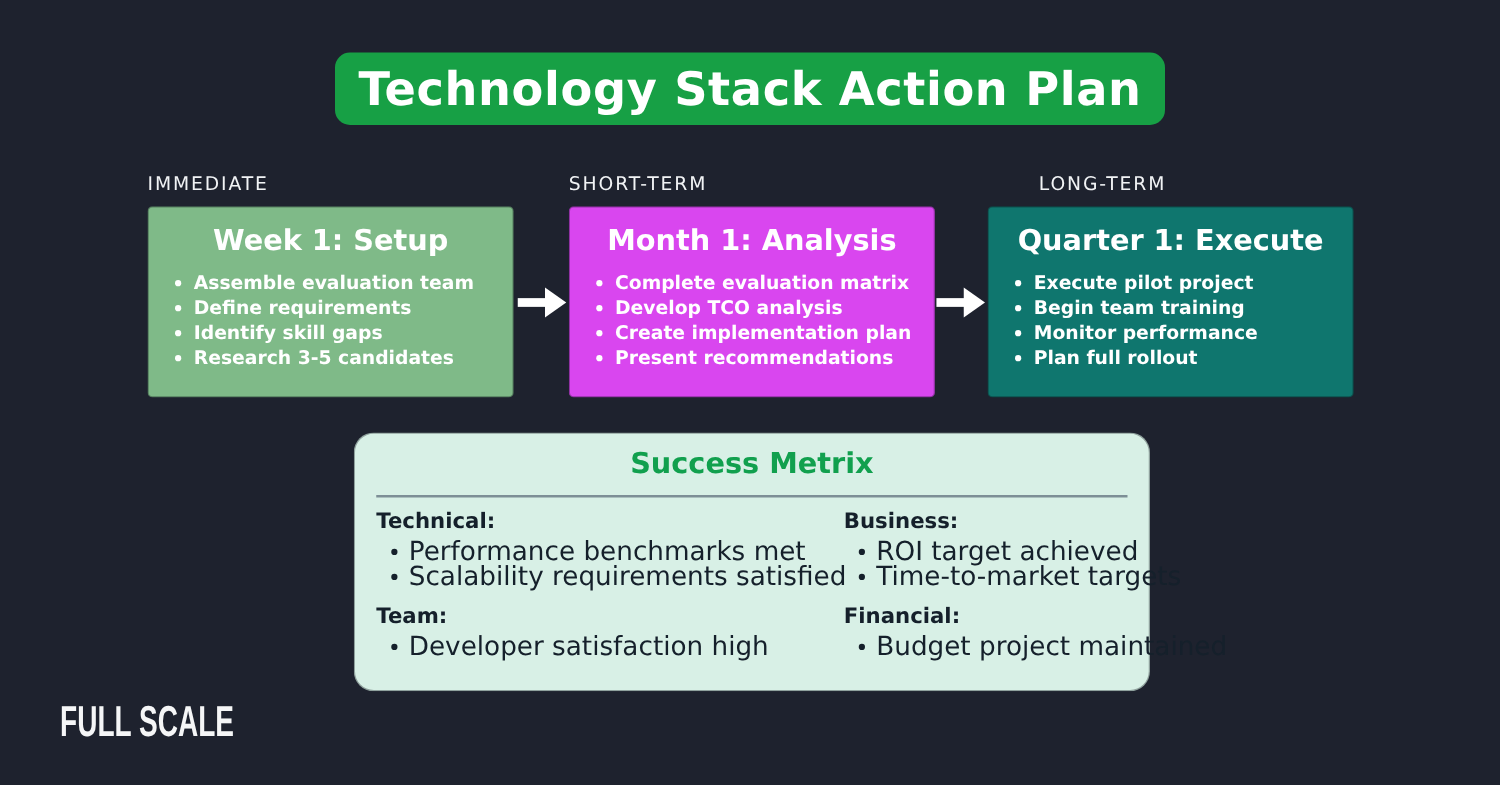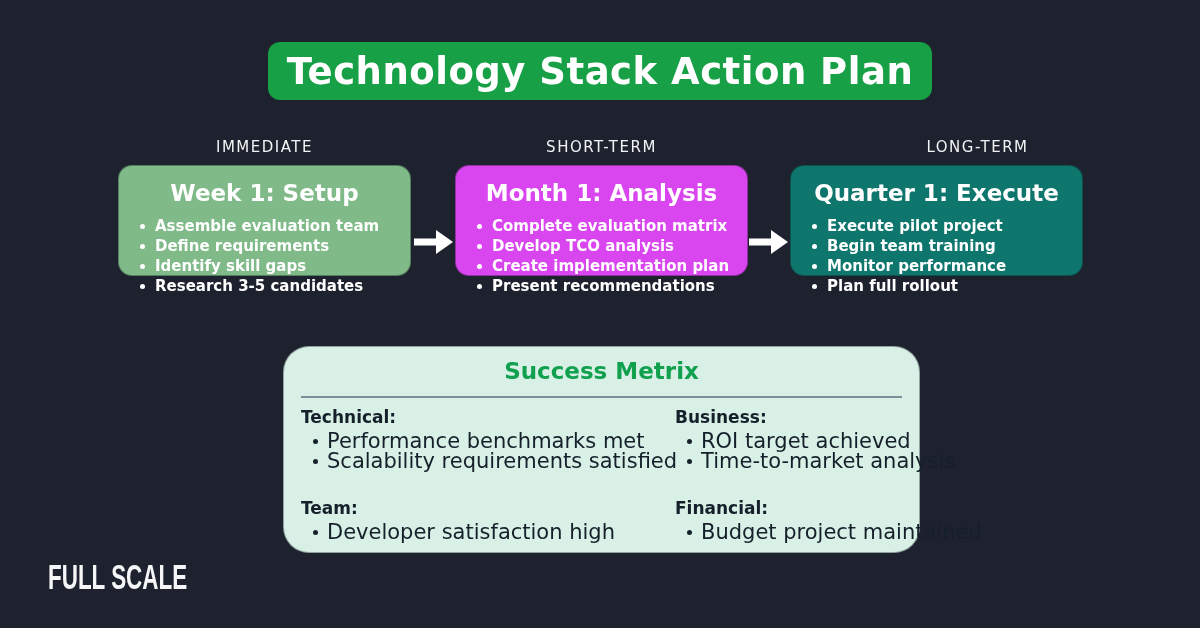--- a/index.html
+++ b/index.html
@@ -27,36 +27,36 @@
     font-weight: bold;
     letter-spacing: 0.5px;
     white-space: nowrap;
   }
 
   
   .phase-label {
     position: absolute;
     top: 138px;
     width: 293px;
-    text-align: center;
+    text-align: left;
     color: #f1f3f5;
     font-size: 15px;
     letter-spacing: 1.5px;
     font-weight: 500;
   }
   .phase-label.p0 { left: 118px; }
   .phase-label.p1 { left: 455px; }
   .phase-label.p2 { left: 831px; }
 
   
   .phase-card {
     position: absolute;
     top: 165px;
-    width: 293px; height: 111px;
-    border-radius: 14px;
+    width: 293px; height: 153px;
+    border-radius: 4px;
     border: 1px solid rgba(10, 14, 20, 0.35);
     padding: 14px 14px 10px 14px;
     color: #ffffff;
   }
   .phase-card.p0 { left: 118px; background: #7fba88; }
   .phase-card.p1 { left: 455px; background: #d946ef; }
   .phase-card.p2 { left: 790px; background: #0f766e; }
   .phase-card h2 {
     text-align: center;
     font-size: 23px;
@@ -89,42 +89,42 @@
   }
   .flow-arrow.a0 { left: 414px; }
   .flow-arrow.a1 { left: 749px; }
 
   
   .success-panel {
     position: absolute;
     left: 283px; top: 346px;
     width: 637px; height: 207px;
     background: #d8f0e6;
-    border-radius: 26px;
+    border-radius: 16px;
     border: 1px solid rgba(10, 14, 20, 0.35);
     padding: 11px 17px 0 17px;
   }
   .success-panel h2 {
     text-align: center;
     color: #11a04e;
     font-size: 23px;
     font-weight: bold;
     margin-bottom: 12px;
   }
   .success-divider {
     height: 2px;
     background: #7d8f96;
     border: none;
     margin-bottom: 9px;
   }
   .success-grid {
     display: grid;
     grid-template-columns: 374px 1fr;
     grid-auto-rows: min-content;
-    row-gap: 27px;
+    row-gap: 12px;
   }
   .metric-section h3 {
     color: #15202b;
     font-size: 17px;
     font-weight: bold;
     margin-bottom: 4px;
   }
   .metric-section ul { list-style: none; }
   .metric-section li {
     position: relative;
@@ -224,21 +224,21 @@
         <ul>
           <li>Performance benchmarks met</li>
           <li>Scalability requirements satisfied</li>
         </ul>
       </div>
 
       <div class="metric-section">
         <h3>Business:</h3>
         <ul>
           <li>ROI target achieved</li>
-          <li>Time-to-market analysis</li>
+          <li>Time-to-market targets</li>
         </ul>
       </div>
 
       <div class="metric-section">
         <h3>Team:</h3>
         <ul>
           <li>Developer satisfaction high</li>
         </ul>
       </div>
 

